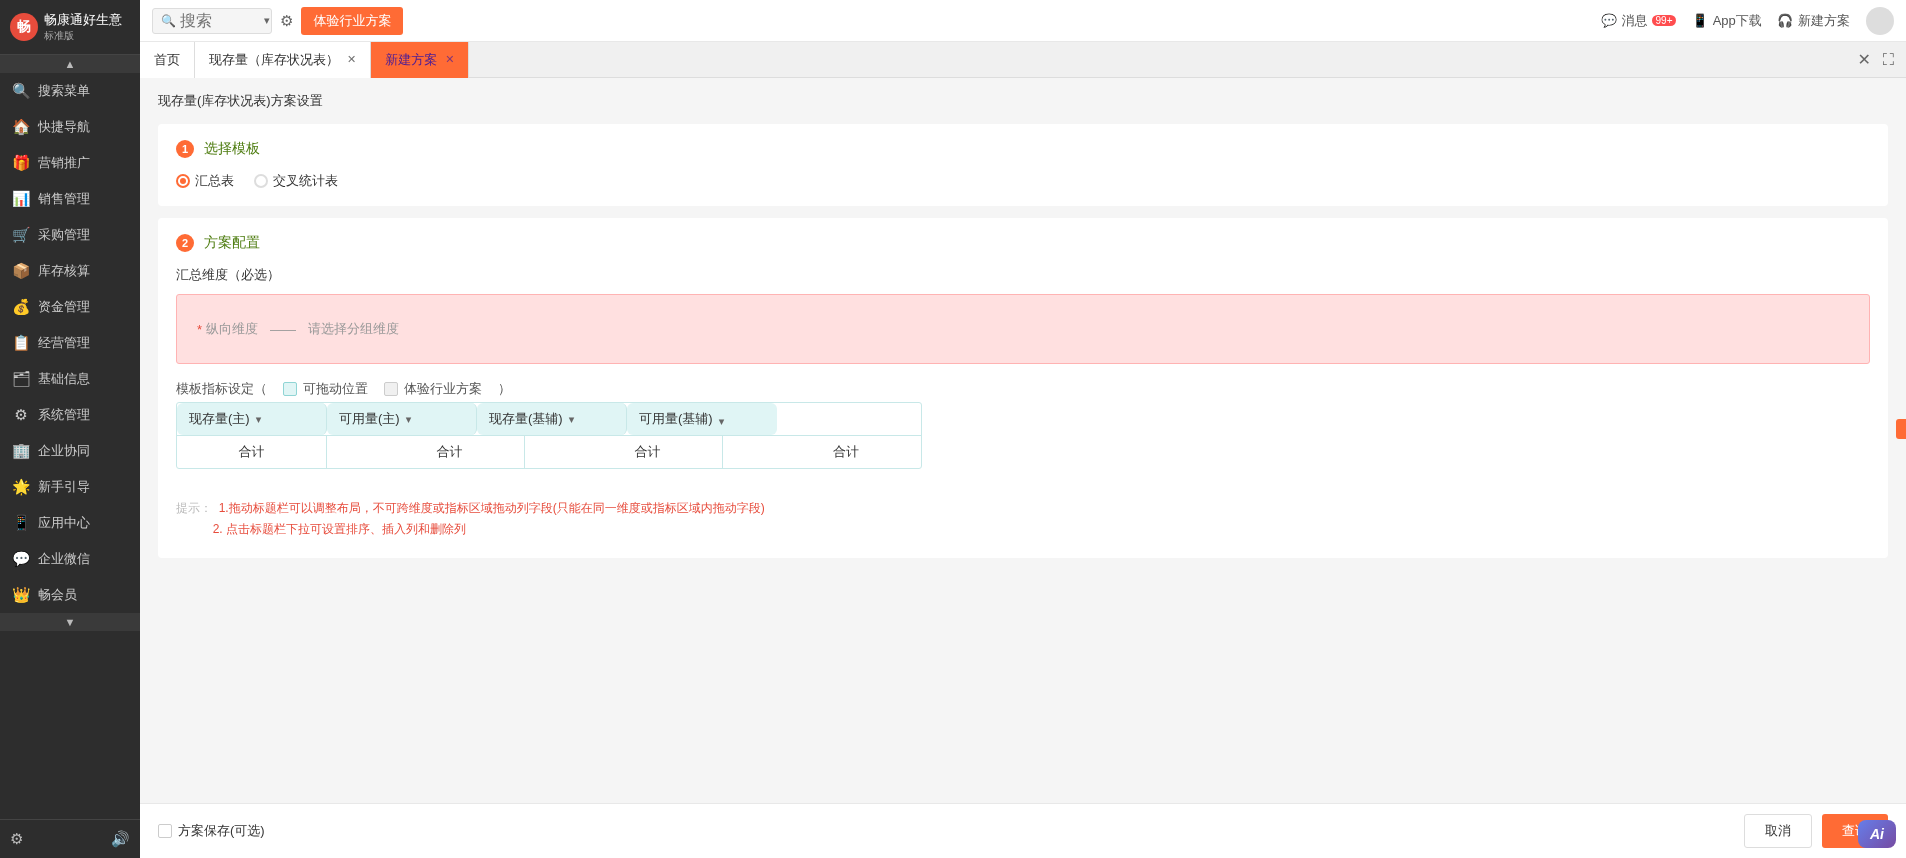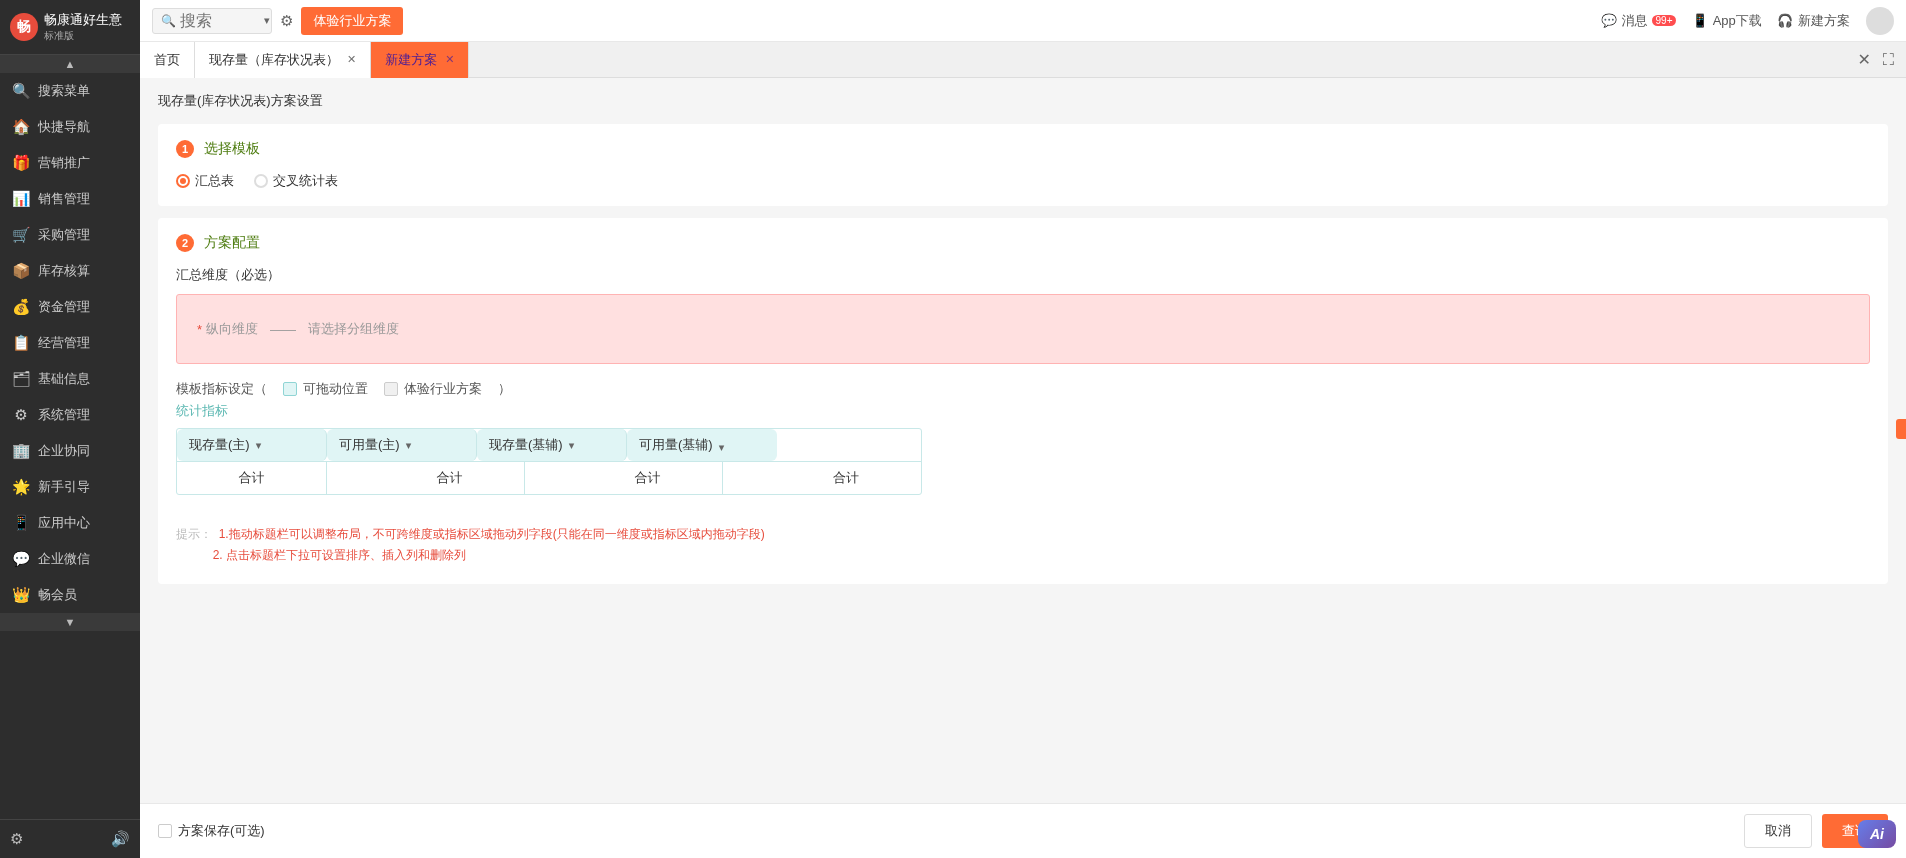--- a/index.html
+++ b/index.html
@@ -502,21 +502,20 @@
             <div class="legend-box draggable"></div>
             <span>可拖动位置</span>
           </div>
           <div class="indicator-legend">
             <div class="legend-box fixed"></div>
             <span>体验行业方案</span>
           </div>
           <span>）</span>
         </div>
 
-        <div class="stats-label">统计指标</div>
 
         <div class="table-container">
           <div class="table-header-row">
             <div class="table-header-cell">
               <span>现存量(主)</span>
               <span class="dropdown-arrow">▾</span>
             </div>
             <div class="table-header-cell">
               <span>可用量(主)</span>
               <span class="dropdown-arrow">▾</span>

